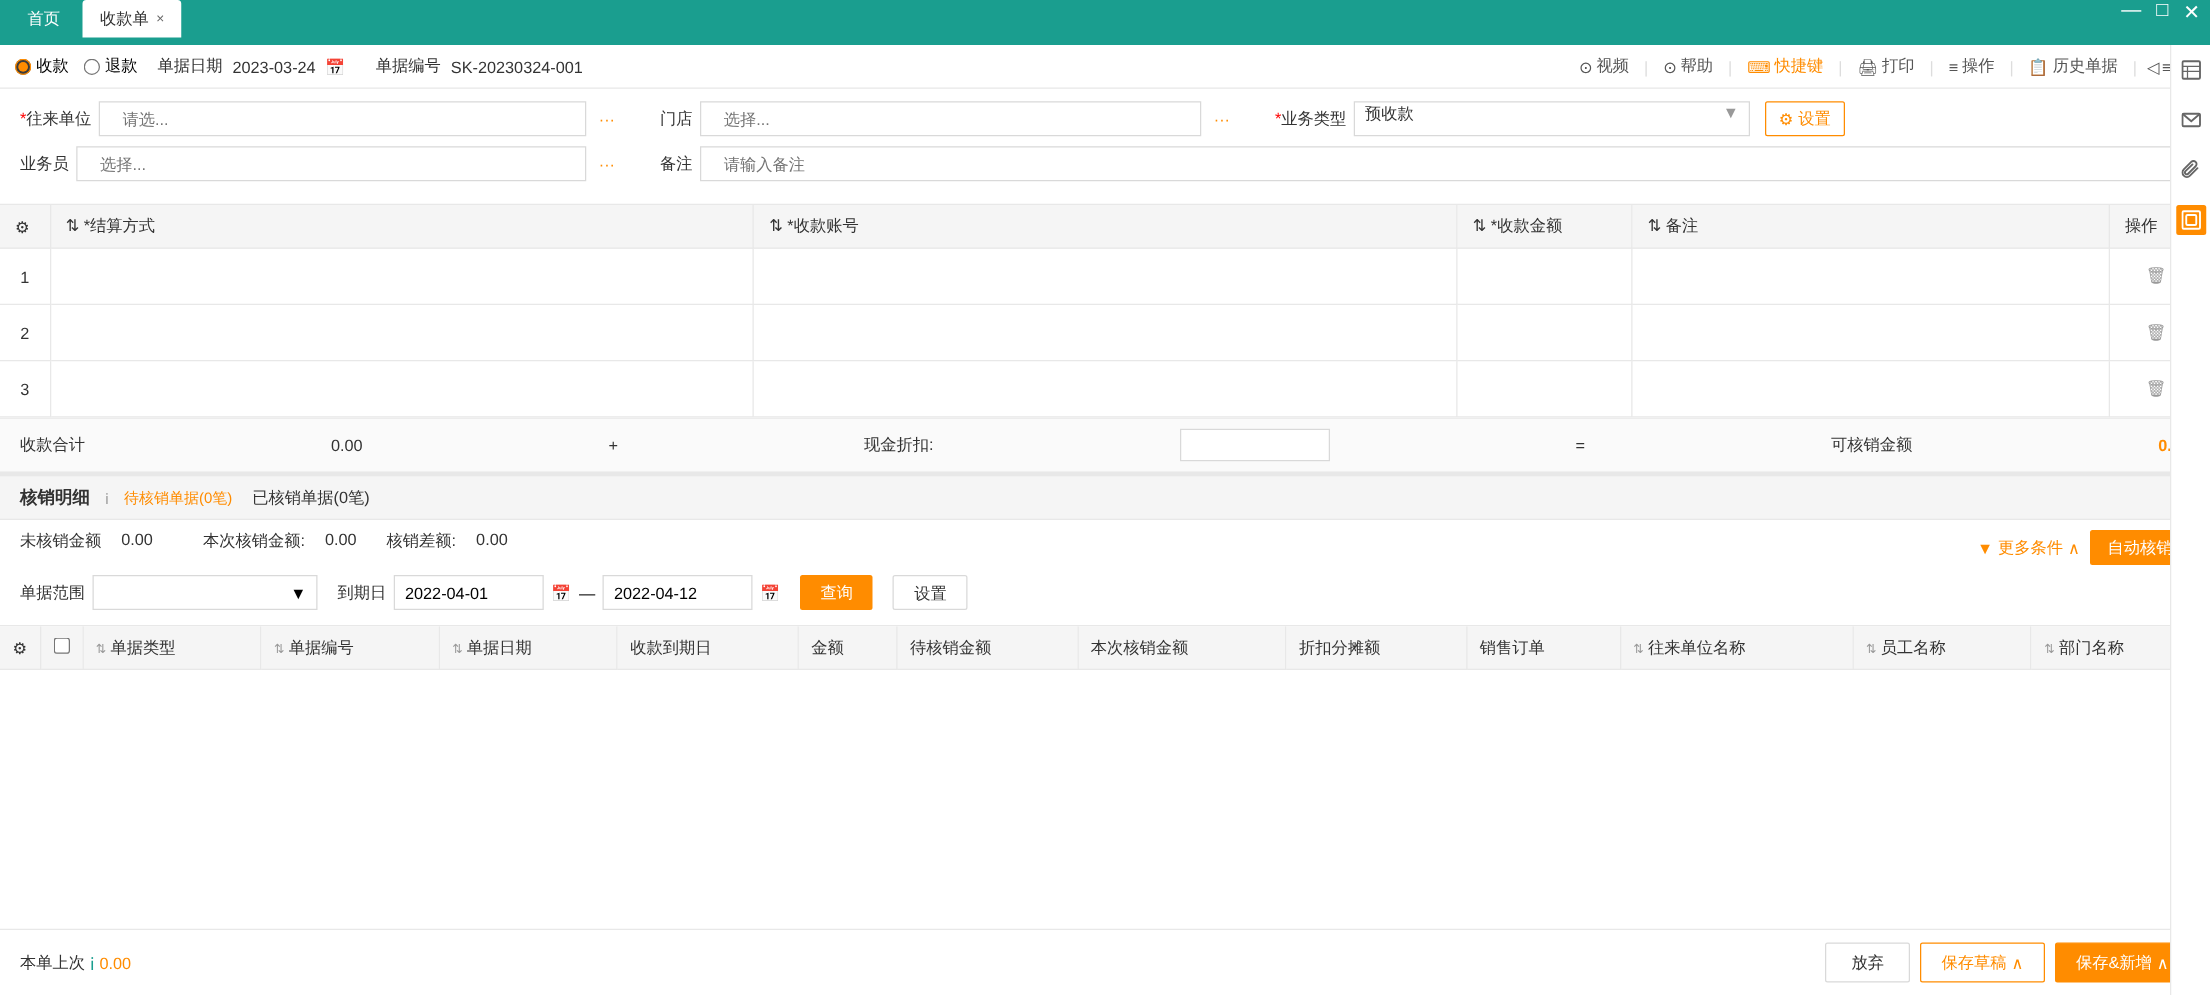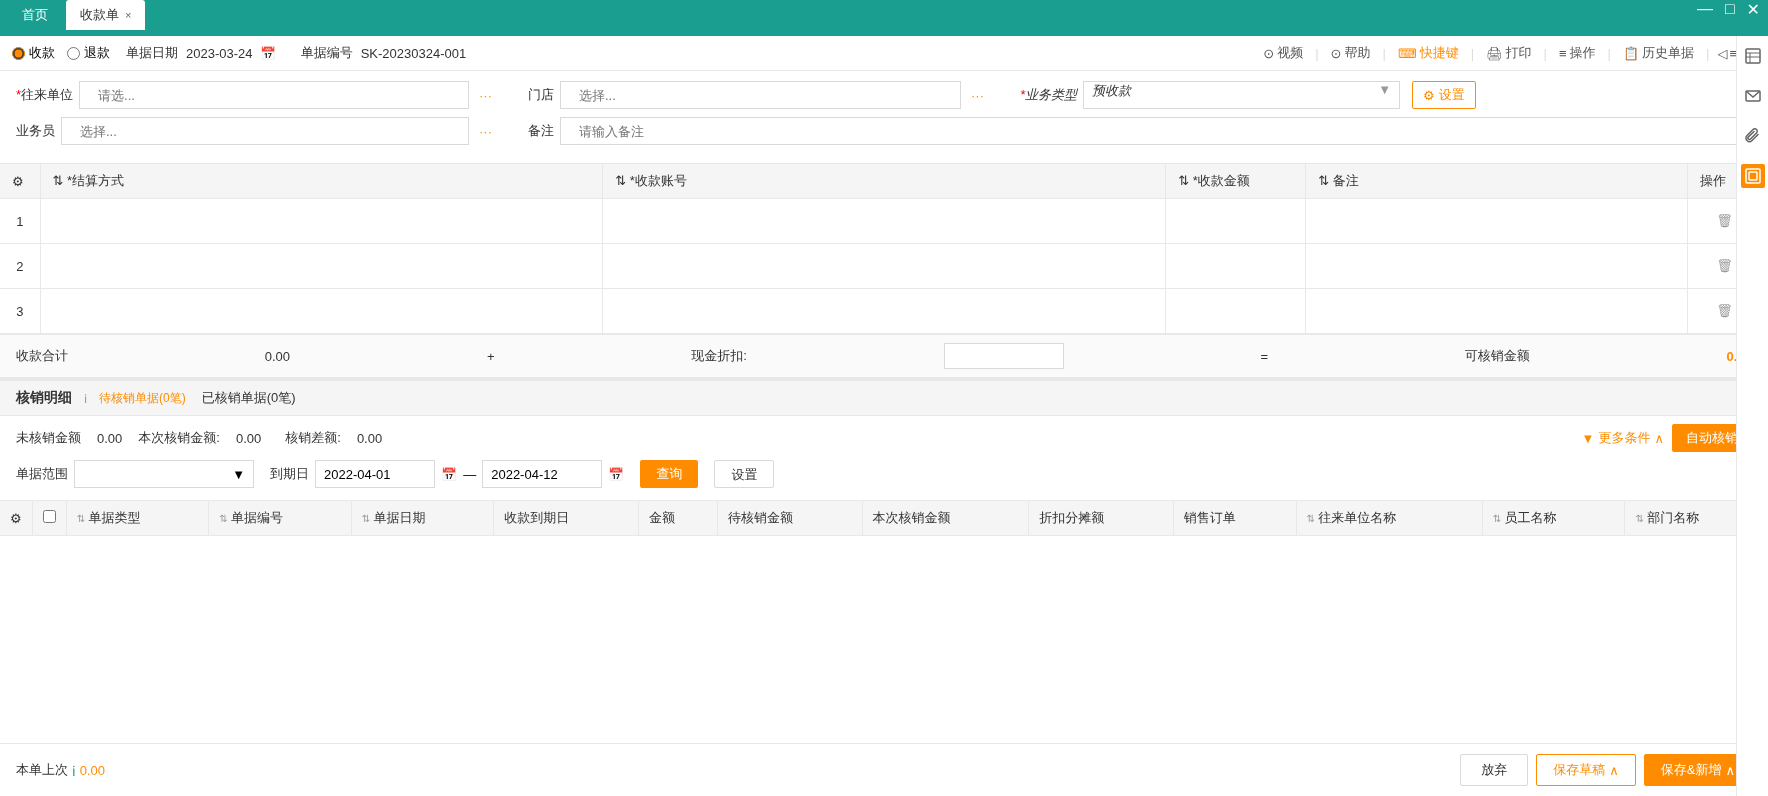--- a/index.html
+++ b/index.html
@@ -57,21 +57,21 @@
     .footer-input { border: 1px solid #d9d9d9; width: 120px; height: 26px; padding: 0 8px; }
     
     
     .section-header { background: #f5f5f5; padding: 8px 16px; border-top: 1px solid #e8e8e8; border-bottom: 1px solid #e8e8e8; display: flex; align-items: center; gap: 12px; flex-shrink: 0; }
     .section-title { font-weight: bold; color: #333; font-size: 14px; }
     .section-info { color: #999; font-size: 12px; cursor: pointer; }
     .tab-link { color: #ff8c00; cursor: pointer; font-size: 12px; }
     
     
     .writeoff-area { flex-shrink: 0; padding: 8px 16px; background: #fff; }
-    .writeoff-row { display: flex; align-items: center; gap: 16px; margin-bottom: 8px; }
+    .writeoff-row { display: flex; align-items: flex-start; gap: 16px; margin-bottom: 8px; }
     .writeoff-label { color: #333; }
     .writeoff-value { color: #333; }
     .writeoff-actions { margin-left: auto; display: flex; gap: 8px; align-items: center; }
     .filter-btn { color: #ff8c00; cursor: pointer; display: flex; align-items: center; gap: 4px; }
     .auto-btn { background: #ff8c00; color: #fff; border: none; padding: 5px 14px; cursor: pointer; border-radius: 2px; }
     .filter-field { display: flex; align-items: center; gap: 6px; }
     .filter-input { border: 1px solid #d9d9d9; height: 28px; padding: 0 8px; width: 120px; }
     .filter-date-group { display: flex; align-items: center; gap: 6px; }
     .query-btn { background: #ff8c00; color: #fff; border: none; padding: 5px 16px; cursor: pointer; border-radius: 2px; height: 28px; }
     .settings-btn2 { background: #fff; border: 1px solid #d9d9d9; color: #333; padding: 5px 16px; cursor: pointer; border-radius: 2px; height: 28px; }
@@ -189,21 +189,21 @@
           <input type="text" class="form-input" placeholder="请选..." style="">
           <span class="more-btn">···</span>
         </div>
 
         <div class="form-field" style="margin-left:32px; max-width:460px;">
           <span class="form-field-label">门店</span>
           <input type="text" class="form-input" placeholder="选择..." style="">
           <span class="more-btn">···</span>
         </div>
 
-        <div class="form-field" style="margin-left:32px; max-width:380px;font-style:italic;">
+        <div class="form-field" style="margin-left:32px; max-width:380px;">
           <span class="form-field-label"><span class="required">*</span><span>业务类型</span></span>
           <div class="form-select">
             <span>预收款</span>
             <span class="select-arrow">▼</span>
           </div>
         </div>
         <button class="settings-btn" style="margin-left:12px;">
           <span>⚙</span>
           <span>设置</span>
         </button>
@@ -307,21 +307,21 @@
       <span class="section-title">核销明细</span>
       <span class="section-info">ℹ</span>
       <span class="tab-link">待核销单据(0笔)</span>
       <span class="footer-label" style="margin-left:4px;">已核销单据(0笔)</span>
     </div>
 
     <div class="writeoff-area">
       <div class="writeoff-row">
         <span class="writeoff-label">未核销金额</span>
         <span class="writeoff-value">0.00</span>
-        <span class="writeoff-label" style="margin-left:0;">本次核销金额:</span>
+        <span class="writeoff-label" style="margin-left:24px;">本次核销金额:</span>
         <span class="writeoff-value">0.00</span>
         <span class="writeoff-label" style="margin-left:8px;">核销差额:</span>
         <span class="writeoff-value">0.00</span>
         <div class="writeoff-actions">
           <span class="filter-btn">
             <span>▼</span>
             <span>更多条件</span>
             <span>∧</span>
           </span>
           <button class="auto-btn">自动核销</button>

